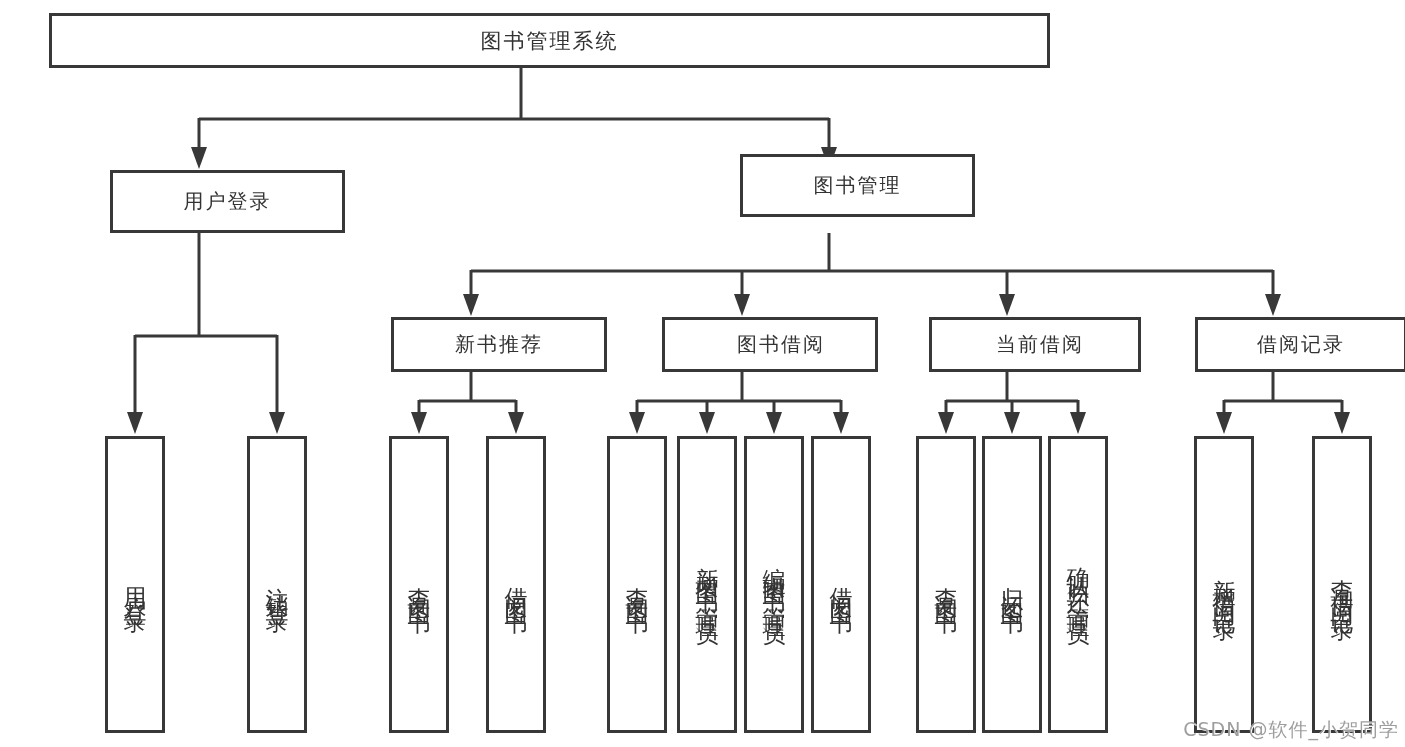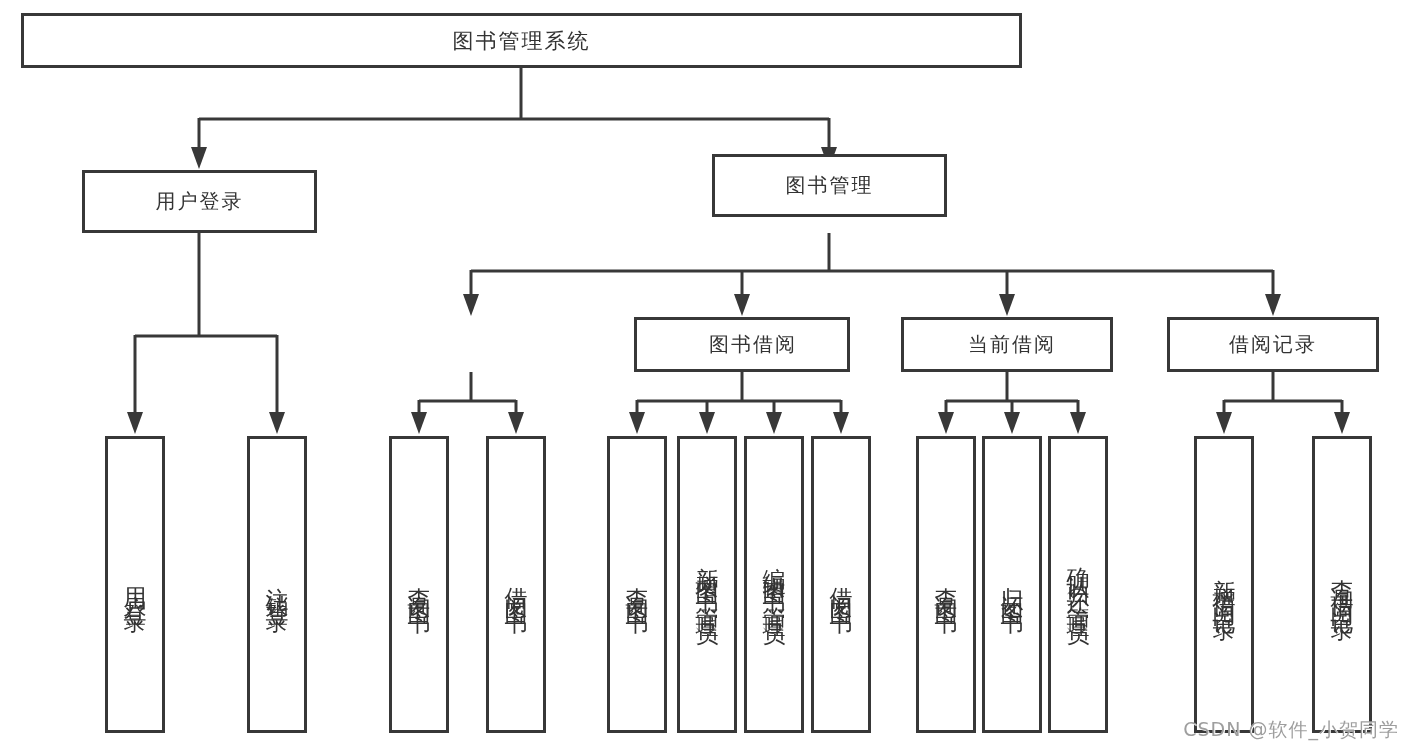--- a/index.html
+++ b/index.html
@@ -32,20 +32,21 @@
     background: #ffffff;
     color: #333333;
     display: flex;
     align-items: center;
     justify-content: center;
     text-align: center;
   }
   .node.h {
     font-size: 20px;
     letter-spacing: 2px;
+    margin-left: 28px;
   }
   .node.root {
     font-size: 21px;
   }
   .node.leaf .vtext {
     writing-mode: vertical-rl;
     text-orientation: mixed;
     font-size: 23px;
     letter-spacing: 8px;
     line-height: 1;
@@ -140,20 +141,23 @@
     <span>图书管理系统</span>
   </div>
 
   <div class="node h" style="left:82px; top:170px; width:235px; height:63px;">
     <span>用户登录</span>
   </div>
   <div class="node h" style="left:712px; top:154px; width:235px; height:63px;">
     <span>图书管理</span>
   </div>
 
+  <div class="node h" style="left:363px; top:317px; width:216px; height:55px;">
+    <span>新书推荐</span>
+  </div>
   <div class="node h" style="left:634px; top:317px; width:216px; height:55px;padding-left:22px;">
     <span>图书借阅</span>
   </div>
   <div class="node h" style="left:901px; top:317px; width:212px; height:55px;padding-left:10px;">
     <span>当前借阅</span>
   </div>
   <div class="node h" style="left:1167px; top:317px; width:212px; height:55px;">
     <span>借阅记录</span>
   </div>
 

